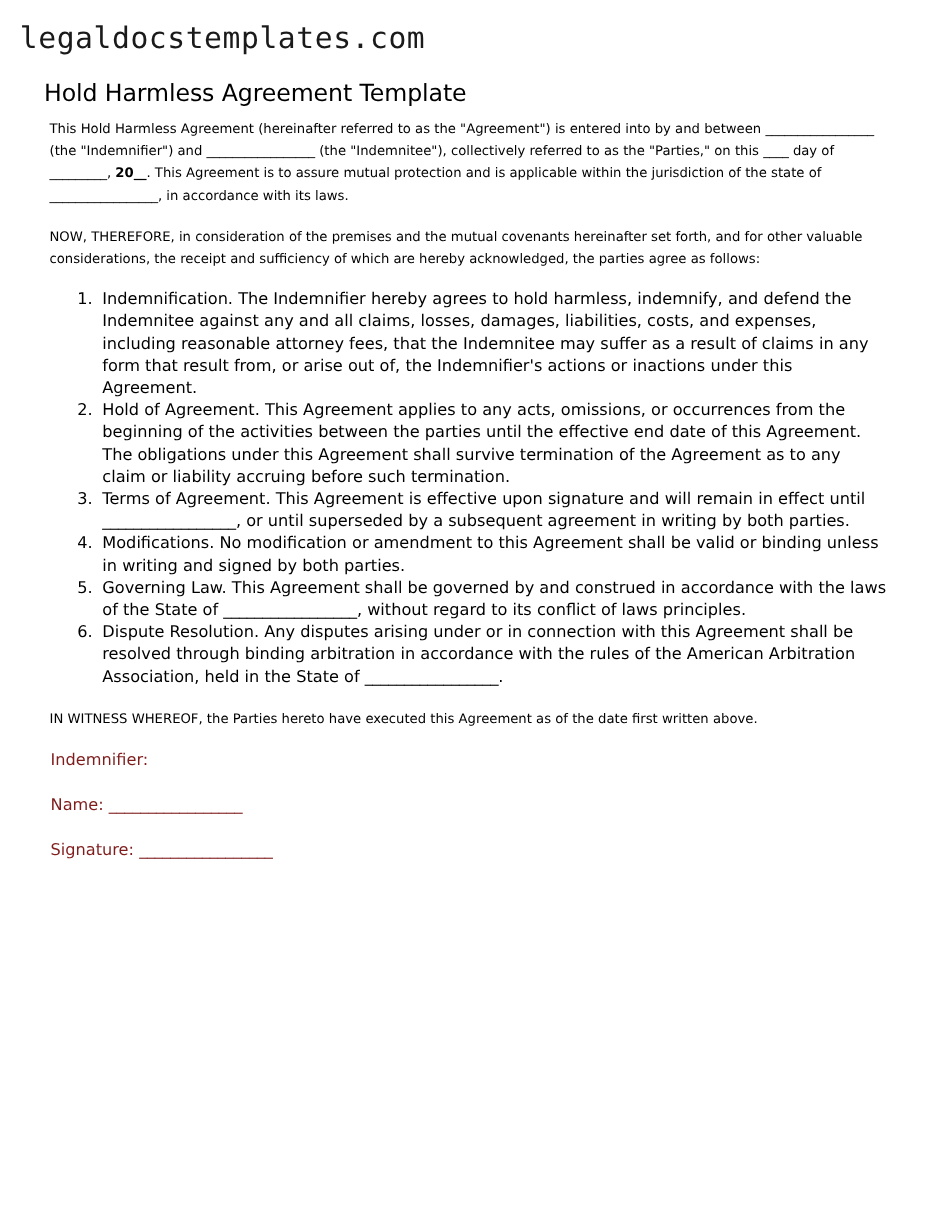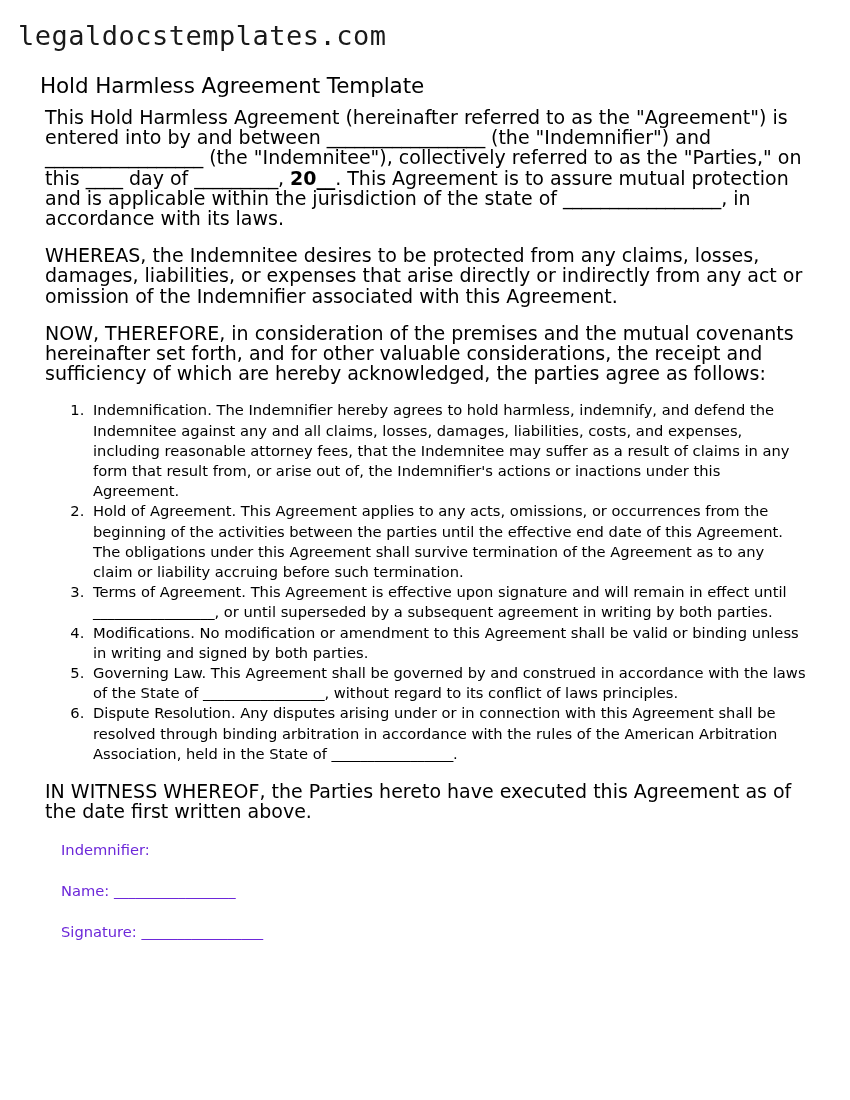--- a/index.html
+++ b/index.html
@@ -46,21 +46,21 @@
     white-space: nowrap;
   }
   .content {
     position: absolute;
     left: 45px;
     top: 107px;
     width: 762px;
   }
   p.para {
     margin: 0 0 17px 0;
-    font-size: 19px;
+    font-size: 12px;
     line-height: 20.2px;
     text-align: left;
     color: #000000;
   }
   ol.clauses {
     margin: 0 0 17px 0;
     padding: 0 0 0 44px;
     list-style-position: outside;
   }
   ol.clauses > li {
@@ -79,24 +79,24 @@
   .blank {
     letter-spacing: -0.2px;
   }
   .bold {
     font-weight: bold;
   }
   .sig-block {
     margin-top: 0;
   }
   .sig-line {
-    margin: 0 0 21px 16px;
+    margin: 0 0 21px 1px;
     font-size: 14.7px;
     line-height: 20.2px;
-    color: #6d28d9;
+    color: #7f1d1d;
   }
   .sig-line.first {
     margin-top: 18px;
   }
   .witness {
     margin-bottom: 20px;
   }
 </style>
 </head>
 <body>
@@ -104,21 +104,20 @@
 <div class="page">
 
   <div class="watermark">legaldocstemplates.com</div>
 
   <h1 class="doc-title">Hold Harmless Agreement Template</h1>
 
   <div class="content">
 
     <p class="para"><span>This Hold Harmless Agreement (hereinafter referred to as the "Agreement") is entered into by and between </span><span class="blank">_________________</span><span> (the "Indemnifier") and </span><span class="blank">_________________</span><span> (the "Indemnitee"), collectively referred to as the "Parties," on this </span><span class="blank">____</span><span> day of </span><span class="blank">_________</span><span>, </span><span class="bold">20</span><span class="blank bold">__</span><span>. This Agreement is to assure mutual protection and is applicable within the jurisdiction of the state of </span><span class="blank">_________________</span><span>, in accordance with its laws.</span></p>
 
-    <p class="para">WHEREAS, the Indemnitee desires to be protected from any claims, losses, damages, liabilities, or expenses that arise directly or indirectly from any act or omission of the Indemnifier associated with this Agreement.</p>
 
     <p class="para">NOW, THEREFORE, in consideration of the premises and the mutual covenants hereinafter set forth, and for other valuable considerations, the receipt and sufficiency of which are hereby acknowledged, the parties agree as follows:</p>
 
     <ol class="clauses">
       <li><span class="clause-title">Indemnification.</span><span> The Indemnifier hereby agrees to hold harmless, indemnify, and defend the Indemnitee against any and all claims, losses, damages, liabilities, costs, and expenses, including reasonable attorney fees, that the Indemnitee may suffer as a result of claims in any form that result from, or arise out of, the Indemnifier's actions or inactions under this Agreement.</span></li>
       <li><span class="clause-title">Hold of Agreement.</span><span> This Agreement applies to any acts, omissions, or occurrences from the beginning of the activities between the parties until the effective end date of this Agreement. The obligations under this Agreement shall survive termination of the Agreement as to any claim or liability accruing before such termination.</span></li>
       <li><span class="clause-title">Terms of Agreement.</span><span> This Agreement is effective upon signature and will remain in effect until </span><span class="blank">_________________</span><span>, or until superseded by a subsequent agreement in writing by both parties.</span></li>
       <li><span class="clause-title">Modifications.</span><span> No modification or amendment to this Agreement shall be valid or binding unless in writing and signed by both parties.</span></li>
       <li><span class="clause-title">Governing Law.</span><span> This Agreement shall be governed by and construed in accordance with the laws of the State of </span><span class="blank">_________________</span><span>, without regard to its conflict of laws principles.</span></li>
       <li><span class="clause-title">Dispute Resolution.</span><span> Any disputes arising under or in connection with this Agreement shall be resolved through binding arbitration in accordance with the rules of the American Arbitration Association, held in the State of </span><span class="blank">_________________</span><span>.</span></li>

